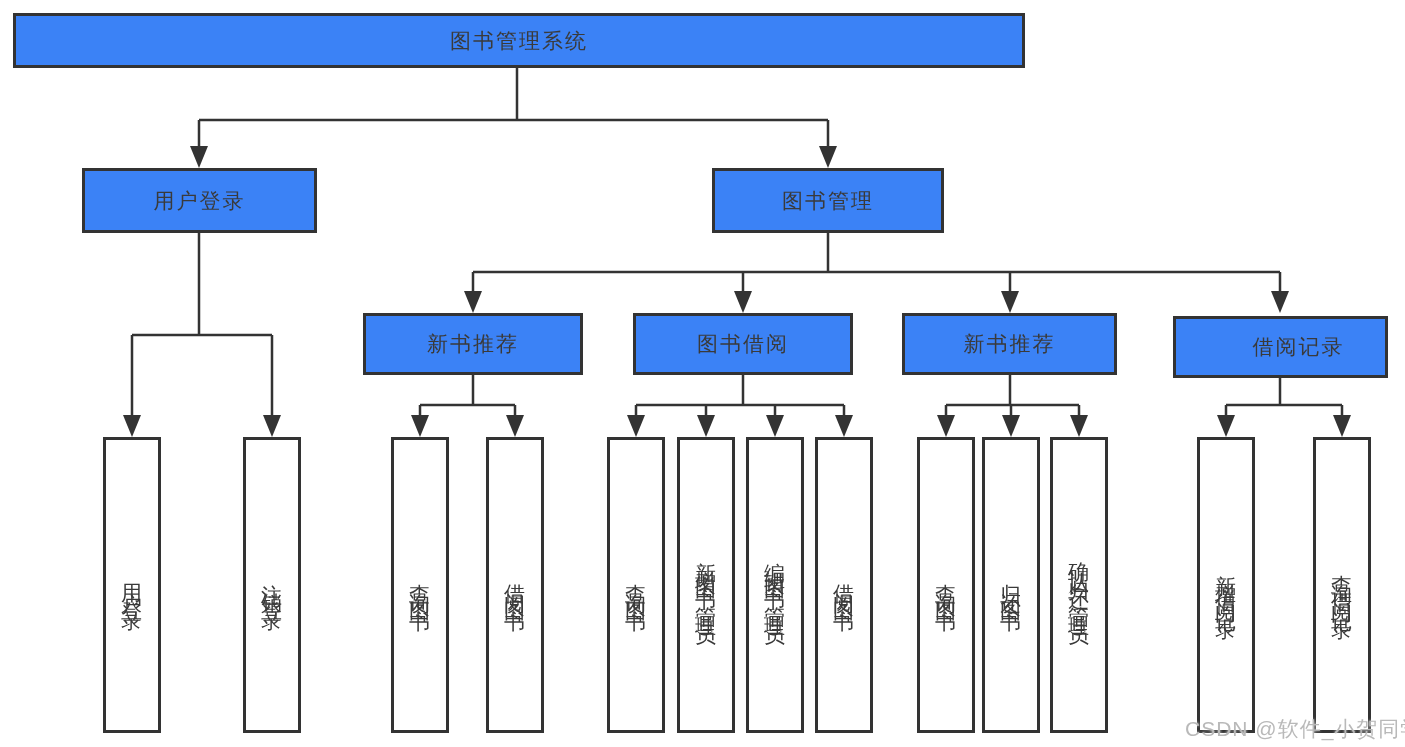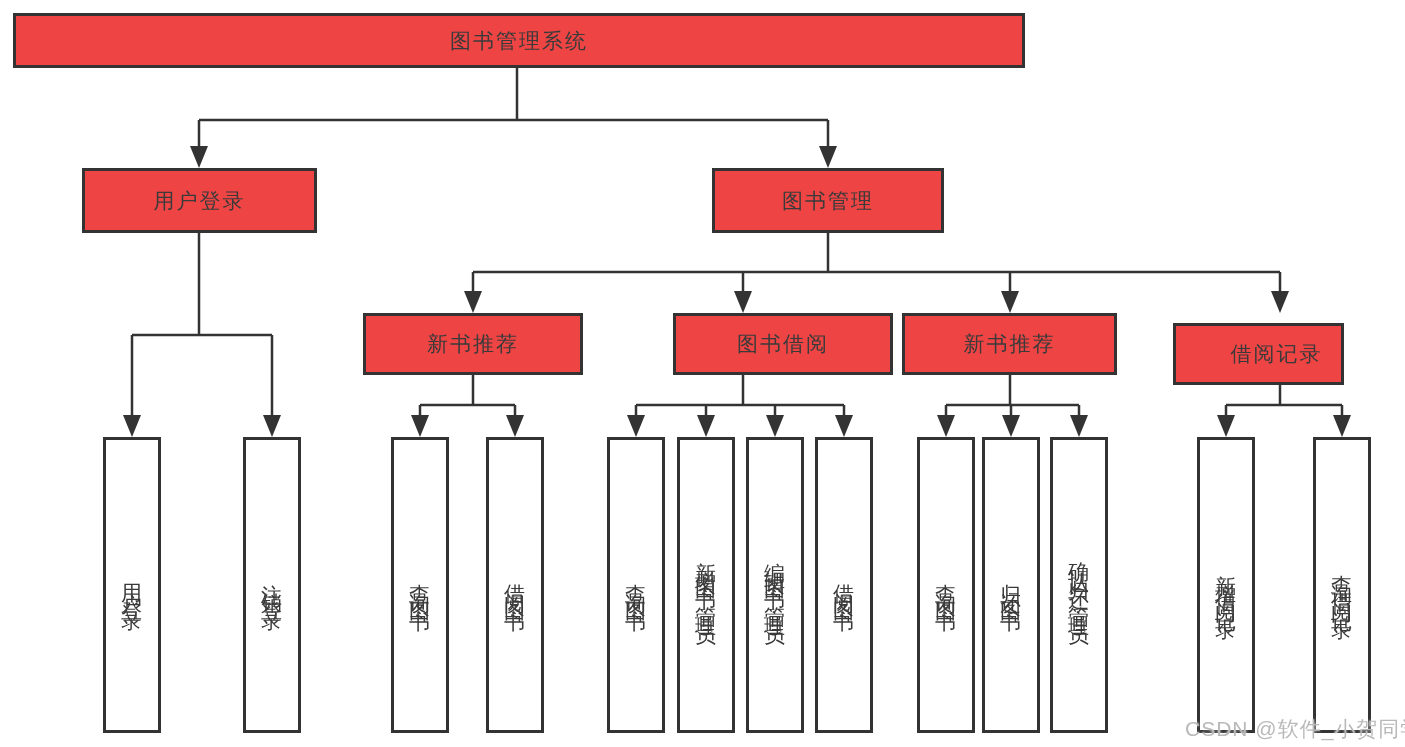--- a/index.html
+++ b/index.html
@@ -8,21 +8,21 @@
     width:1405px;height:747px;
     background:#ffffff;
     font-family:"Liberation Sans", sans-serif;
     overflow:hidden;
   }
   #connectors{position:absolute;left:0;top:0;width:1405px;height:747px;}
   .hbox{
     position:absolute;
     box-sizing:border-box;
     border:3px solid #333333;
-    background:#ef4444;
+    background:#3b82f6;
     display:flex;align-items:center;justify-content:center;
     color:#3a3a3a;
     font-size:21px;
     letter-spacing:2px;
     z-index:2;
   }
   .vbox{
     position:absolute;
     top:437px;height:296px;width:58px;
     box-sizing:border-box;
@@ -115,27 +115,27 @@
   <div class="hbox" style="left:82px;top:168px;width:235px;height:65px;">
     <span>用户登录</span>
   </div>
   <div class="hbox" style="left:363px;top:313px;width:220px;height:62px;">
     <span>新书推荐</span>
   </div>
 
   <div class="hbox" style="left:712px;top:168px;width:232px;height:65px;">
     <span>图书管理</span>
   </div>
-  <div class="hbox" style="left:633px;top:313px;width:220px;height:62px;margin-left:40px;">
+  <div class="hbox" style="left:633px;top:313px;width:220px;height:62px;">
     <span>图书借阅</span>
   </div>
   <div class="hbox" style="left:902px;top:313px;width:215px;height:62px;">
     <span>新书推荐</span>
   </div>
-  <div class="hbox" style="left:1173px;top:323px;width:171px;height:62px;padding-left:36px;">
+  <div class="hbox" style="left:1173px;top:316px;width:215px;height:62px;padding-left:36px;">
     <span>借阅记录</span>
   </div>
 
   <div class="vbox" style="left:103px;">
     <span>用户登录</span>
   </div>
   <div class="vbox" style="left:243px;">
     <span>注销登录</span>
   </div>
   <div class="vbox" style="left:391px;">

